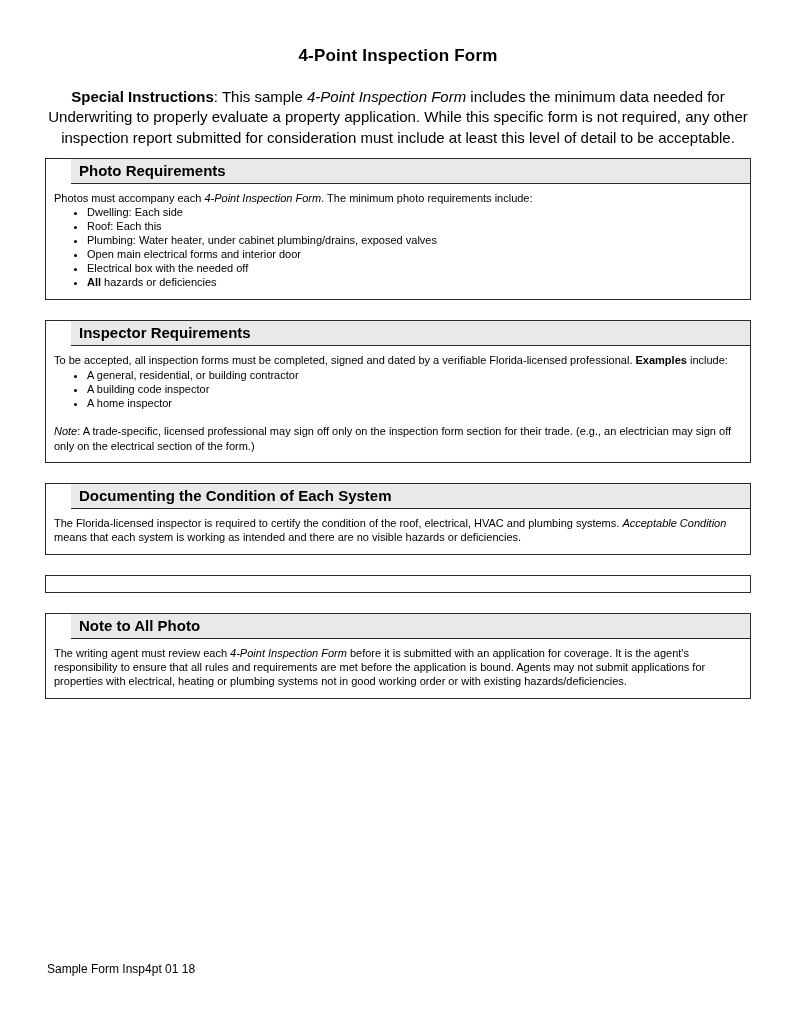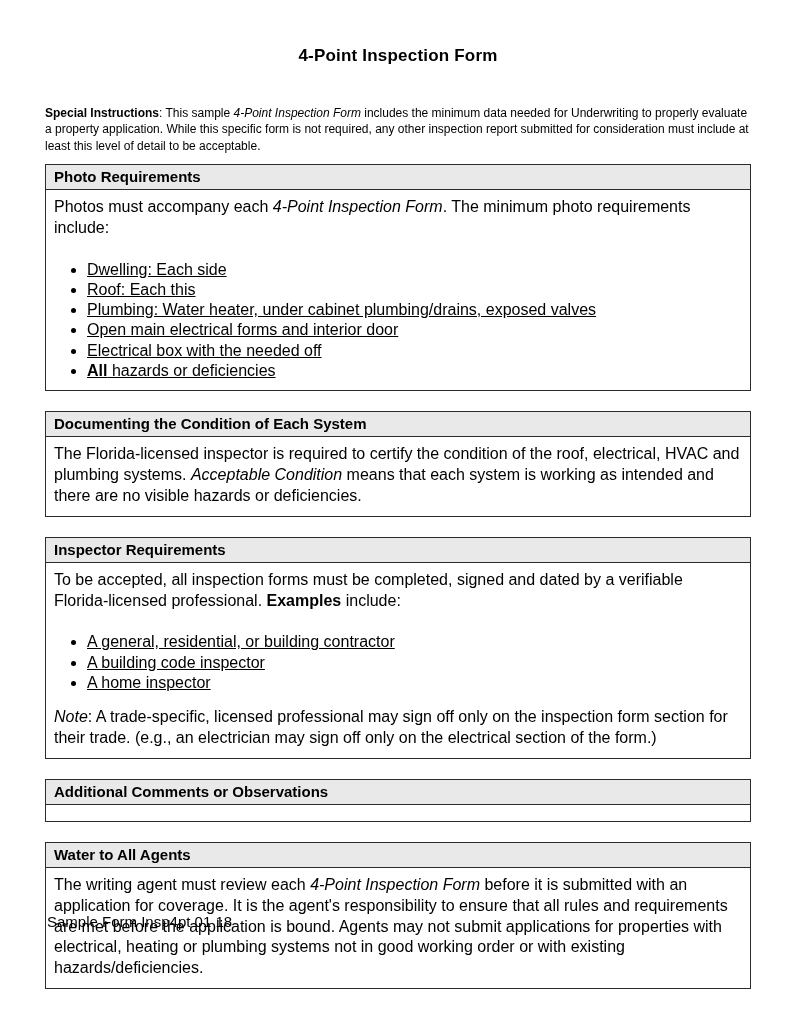--- a/index.html
+++ b/index.html
@@ -20,58 +20,59 @@
     padding: 0 45px;
   }
   .doc-title {
     padding-top: 46px;
     text-align: center;
     font-size: 17px;
     font-weight: bold;
     letter-spacing: 0.2px;
   }
   .intro {
-    margin-top: 39px;
-    font-size: 12px;
+    margin-top: 21px;
+    font-size: 15px;
     line-height: 1.36;
+    text-align: center;
   }
   .section-box {
     border: 1.5px solid #2b2b2b;
     margin-top: 20px;
     background: #fff;
   }
   .section-box.first { margin-top: 10px; }
   .section-heading {
     background: #e9e9e9;
     border-bottom: 1.5px solid #2b2b2b;
     font-size: 15px;
     font-weight: bold;
     padding: 3px 11px 4px 8px;
+    margin-left: 25px;
   }
   .section-body {
     padding: 7px 10px 9px 8px;
-    font-size: 16px;
+    font-size: 11px;
     line-height: 1.3;
   }
   .para { line-height: 1.3; }
   .para.spaced { margin-top: 14px; }
   .bullet-list {
-    margin: 21px 0 0 0;
+    margin: 1px 0 0 0;
     padding-left: 33px;
     list-style: disc;
-    text-decoration: underline;
   }
   .bullet-item { line-height: 1.27; }
   .b { font-weight: bold; }
   .i { font-style: italic; }
   .footer {
     position: absolute;
     left: 47px;
-    top: 913px;
-    font-size: 15px;
+    top: 962px;
+    font-size: 12px;
   }
 </style>
 </head>
 <body>
 
 <div class="page">
   <h1 class="doc-title">4-Point Inspection Form</h1>
   <p class="intro" id="intro"><span class="b">Special Instructions</span><span>: This sample </span><span class=" i">4-Point Inspection Form</span><span> includes the minimum data needed for Underwriting to properly evaluate a property application. While this specific form is not required, any other inspection report submitted for consideration must include at least this level of detail to be acceptable.</span></p>
   <div id="sections">
       <section class="section-box first">
@@ -82,43 +83,42 @@
             <li class="bullet-item"><span>Dwelling: Each side</span></li>
             <li class="bullet-item"><span>Roof: Each this</span></li>
             <li class="bullet-item"><span>Plumbing: Water heater, under cabinet plumbing/drains, exposed valves</span></li>
             <li class="bullet-item"><span>Open main electrical forms and interior door</span></li>
             <li class="bullet-item"><span>Electrical box with the needed off</span></li>
             <li class="bullet-item"><span class="b">All</span><span> hazards or deficiencies</span></li>
           </ul>
         </div>
       </section>
       <section class="section-box">
-        <div class="section-heading">Documenting the Condition of Each System</div>
-        <div class="section-body">
-          <p class="para"><span>The Florida-licensed inspector is required to certify the condition of the roof, electrical, HVAC and plumbing systems. </span><span class=" i">Acceptable Condition</span><span> means that each system is working as intended and there are no visible hazards or deficiencies.</span></p>
-        </div>
-      </section>
-      <section class="section-box">
         <div class="section-heading">Inspector Requirements</div>
         <div class="section-body">
           <p class="para"><span>To be accepted, all inspection forms must be completed, signed and dated by a verifiable Florida-licensed professional. </span><span class="b">Examples</span><span> include:</span></p>
           <ul class="bullet-list">
             <li class="bullet-item"><span>A general, residential, or building contractor</span></li>
             <li class="bullet-item"><span>A building code inspector</span></li>
             <li class="bullet-item"><span>A home inspector</span></li>
           </ul>
           <p class="para spaced"><span class=" i">Note</span><span>: A trade-specific, licensed professional may sign off only on the inspection form section for their trade. (e.g., an electrician may sign off only on the electrical section of the form.)</span></p>
         </div>
       </section>
       <section class="section-box">
-        <div class="section-heading">Additional Comments or Observations</div>
+        <div class="section-heading">Documenting the Condition of Each System</div>
+        <div class="section-body">
+          <p class="para"><span>The Florida-licensed inspector is required to certify the condition of the roof, electrical, HVAC and plumbing systems. </span><span class=" i">Acceptable Condition</span><span> means that each system is working as intended and there are no visible hazards or deficiencies.</span></p>
+        </div>
+      </section>
+      <section class="section-box">
         <div class="section-body">
         </div>
       </section>
       <section class="section-box">
-        <div class="section-heading">Water to All Agents</div>
+        <div class="section-heading">Note to All Photo</div>
         <div class="section-body">
           <p class="para"><span>The writing agent must review each </span><span class=" i">4-Point Inspection Form</span><span> before it is submitted with an application for coverage. It is the agent's responsibility to ensure that all rules and requirements are met before the application is bound. Agents may not submit applications for properties with electrical, heating or plumbing systems not in good working order or with existing hazards/deficiencies.</span></p>
         </div>
       </section>
     </div>
   <div class="footer">Sample Form Insp4pt 01 18</div>
 </div>
 
 </body></html>

